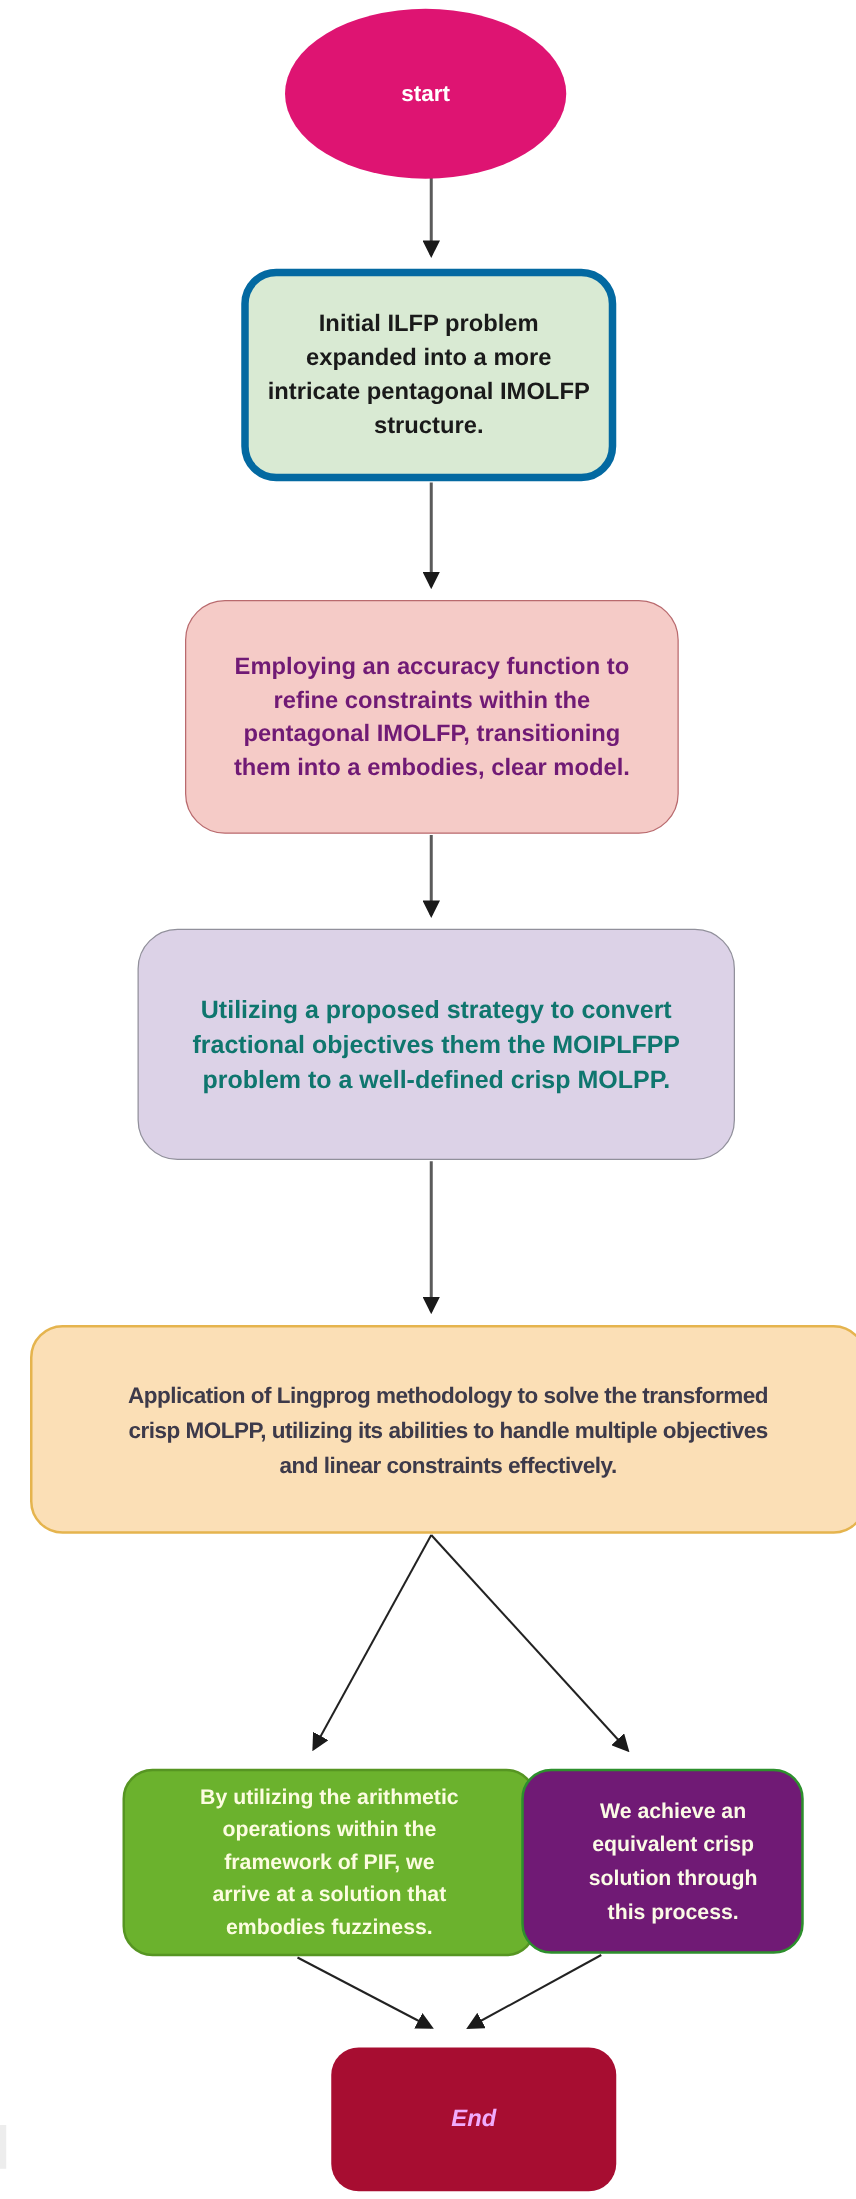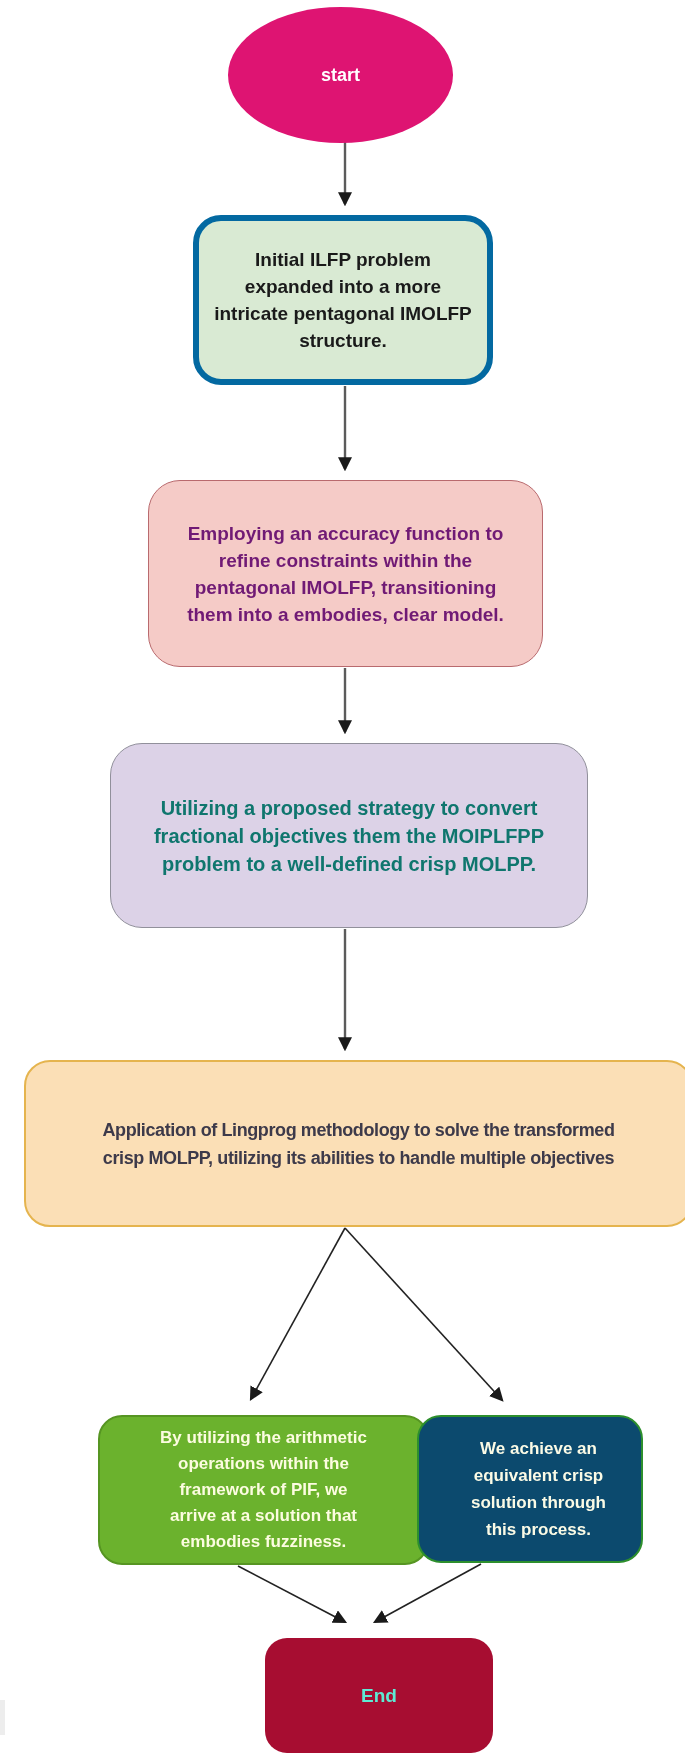--- a/index.html
+++ b/index.html
@@ -85,33 +85,34 @@
     left: 98px; top: 1415px; width: 331px; height: 150px;
     background: #6bb22d;
     border: 2px solid #569522;
     border-radius: 24px;
     color: #fcfce0;
     font-size: 17px; line-height: 26px;
   }
   
   #node-result-right {
     left: 417px; top: 1415px; width: 226px; height: 148px;
-    background: #0c4a6e;
+    background: #701a75;
     border: 2px solid #2d8f2d;
     border-radius: 24px;
     color: #fbfbe6;
     font-size: 17px; line-height: 27px; padding-left: 17px;
   }
   
   #node-end {
     left: 265px; top: 1638px; width: 228px; height: 115px;
     background: #a70d31;
     border-radius: 22px;
-    color: #5eead4;
+    color: #f0abfc;
     font-size: 19px;
+    font-style: italic;
   }
   .edge-v { stroke: #5b5b5b; stroke-width: 2.4; }
   .edge-d { stroke: #222222; stroke-width: 1.6; }
   
   #page-artifact {
     position: absolute;
     left: 0; top: 1700px; width: 5px; height: 35px;
     background: #ededed;
   }
 </style>
@@ -156,20 +157,21 @@
 
   <div class="node" id="node-step3">
     <div class="line">Utilizing a proposed strategy to convert</div>
     <div class="line">fractional objectives them the MOIPLFPP</div>
     <div class="line">problem to a well-defined crisp MOLPP.</div>
   </div>
 
   <div class="node" id="node-step4">
     <div class="line">Application of Lingprog methodology to solve the transformed</div>
     <div class="line">crisp MOLPP, utilizing its abilities to handle multiple objectives</div>
+    <div class="line">and linear constraints effectively.</div>
   </div>
 
   <div class="node" id="node-result-left">
     <div class="line">By utilizing the arithmetic</div>
     <div class="line">operations within the</div>
     <div class="line">framework of PIF, we</div>
     <div class="line">arrive at a solution that</div>
     <div class="line">embodies fuzziness.</div>
   </div>
 

